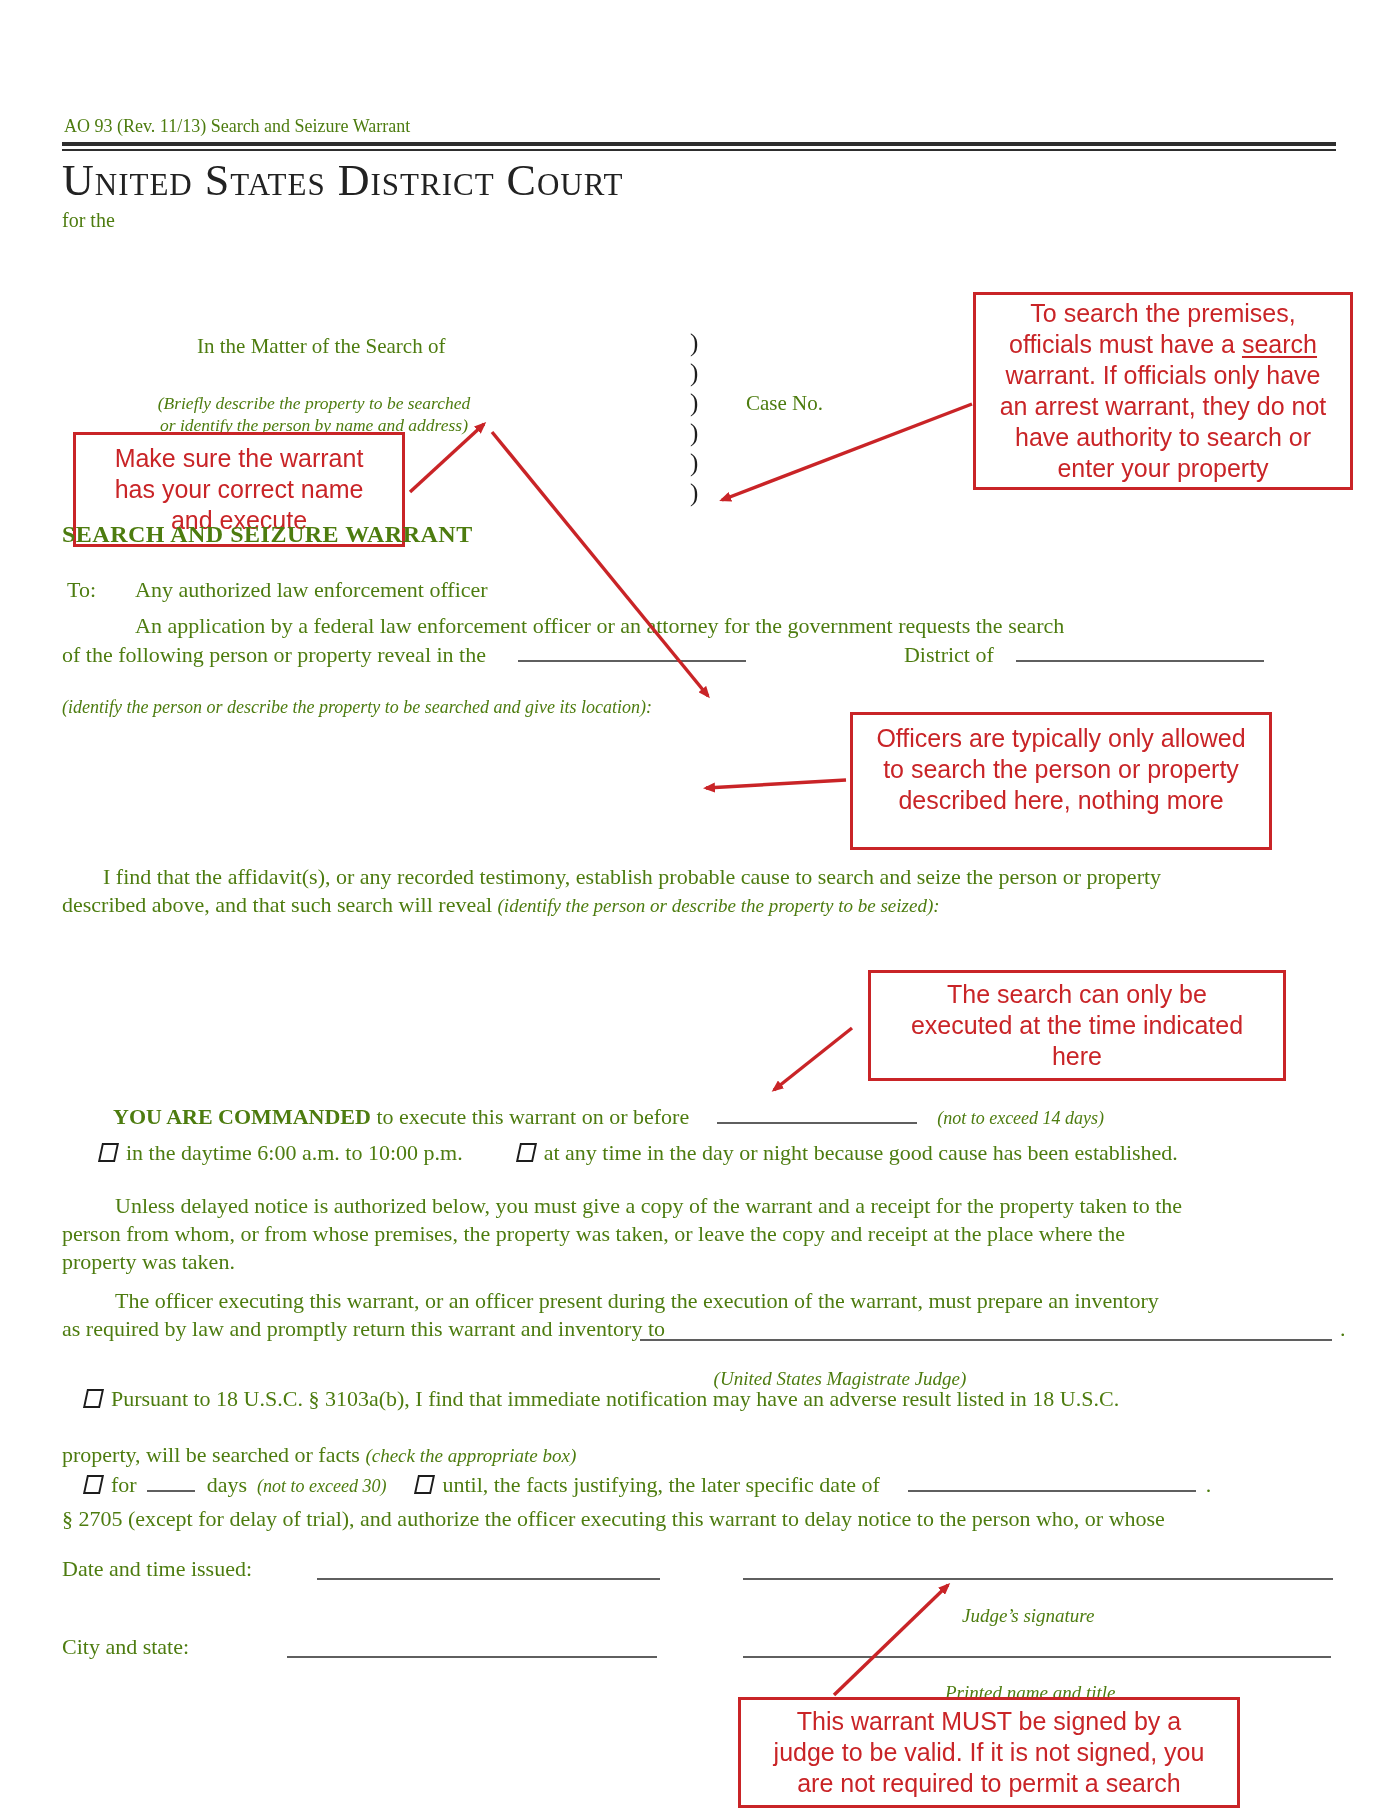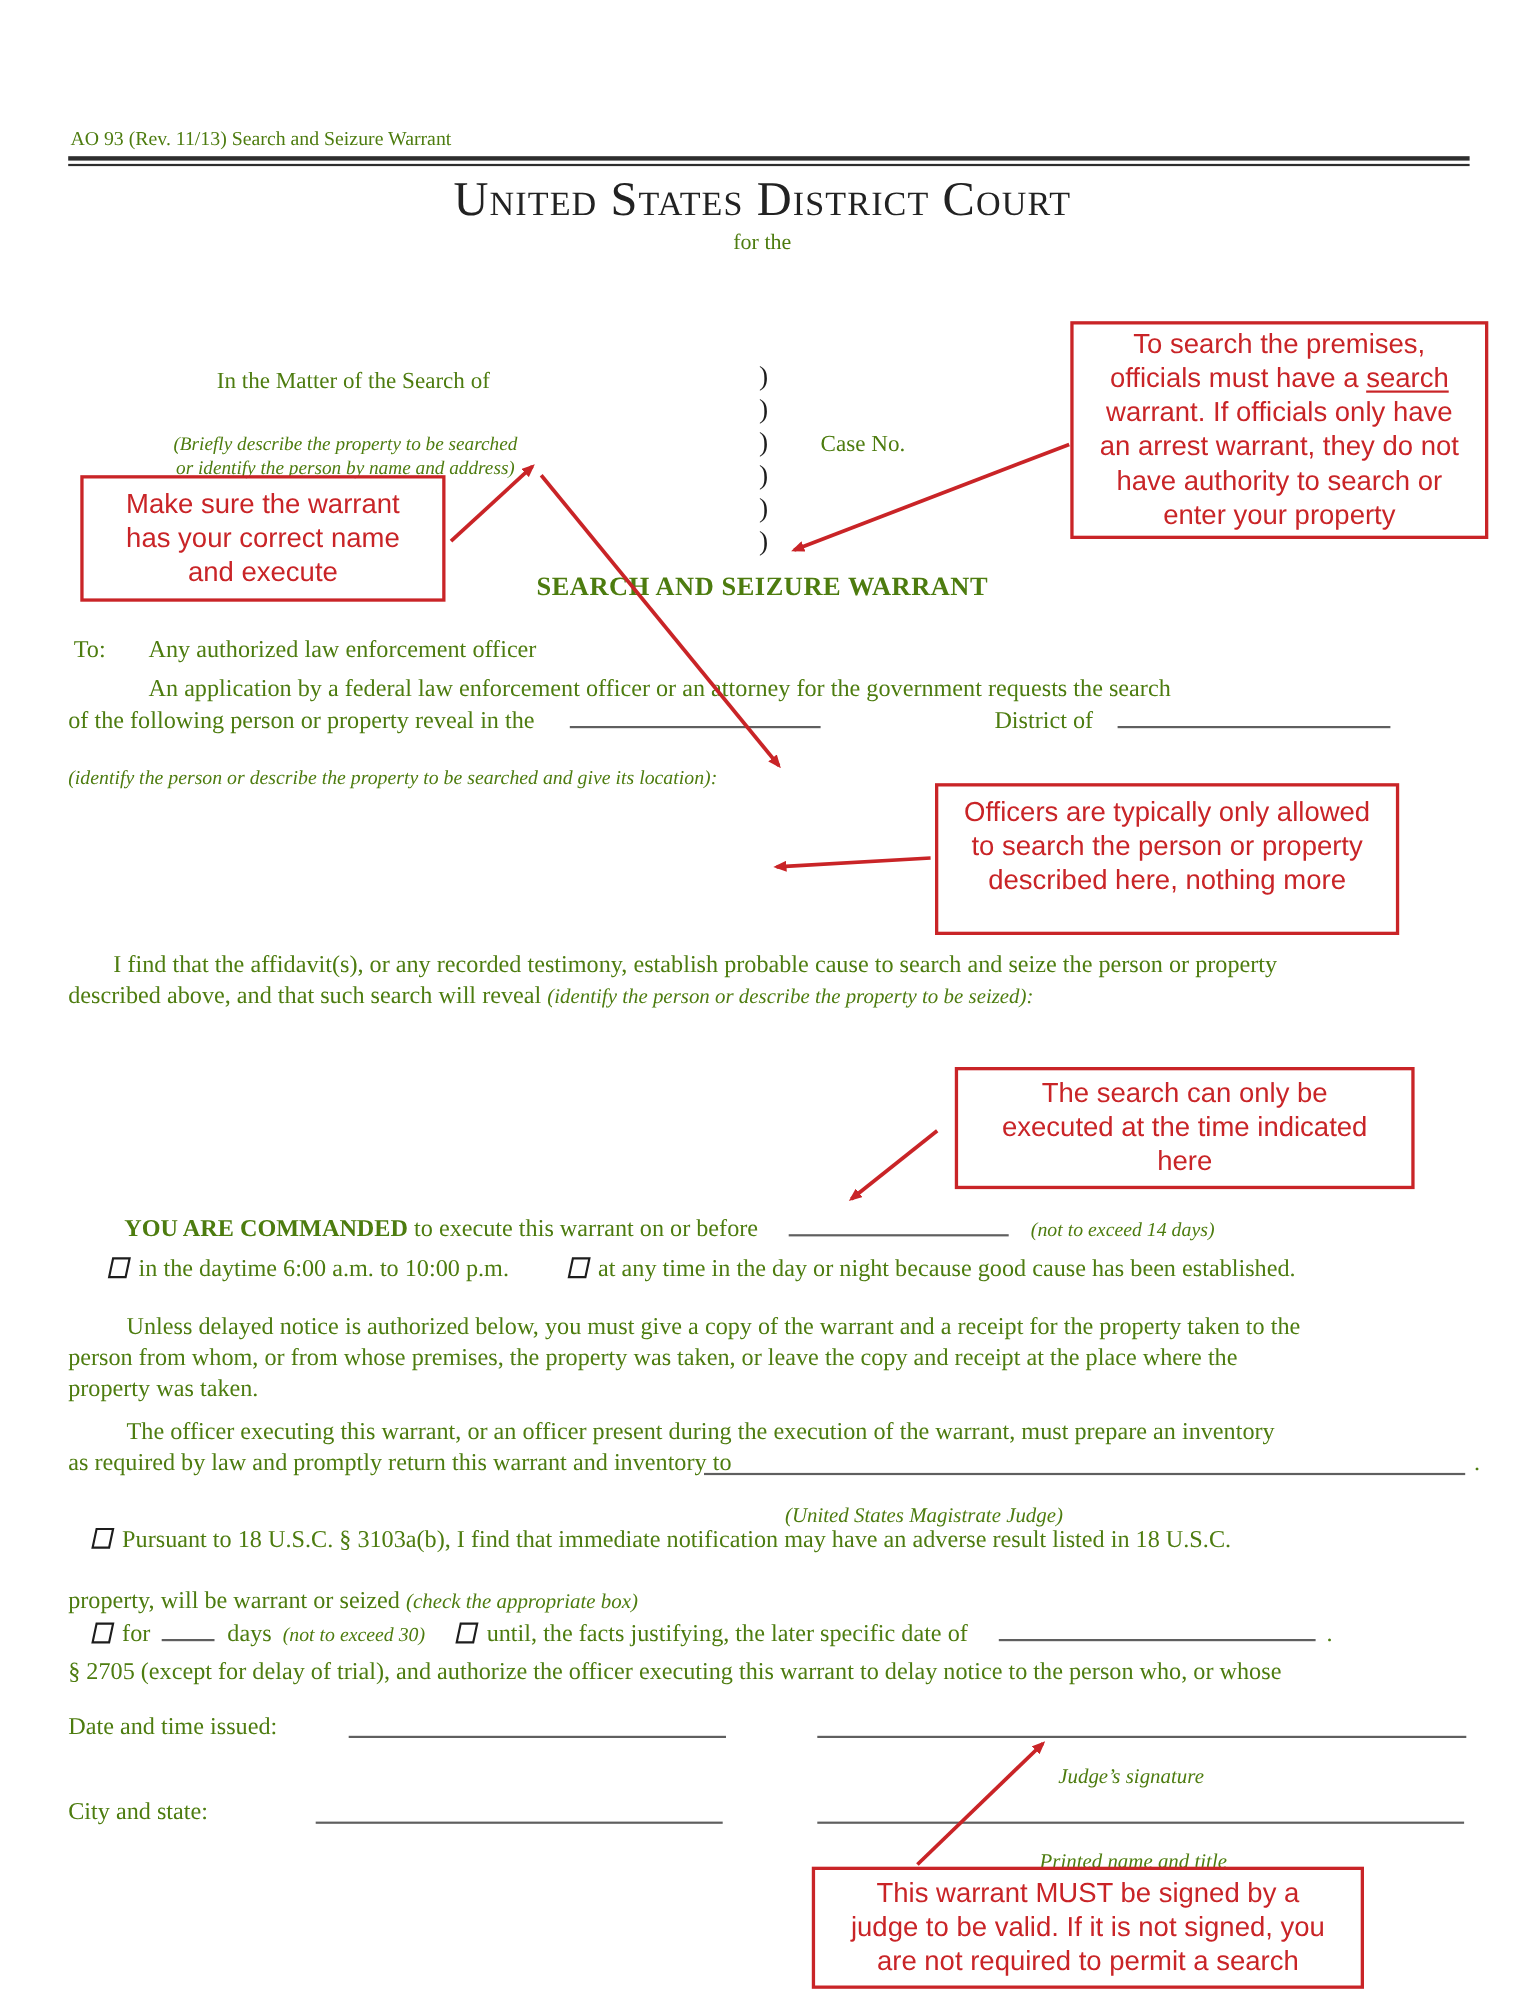--- a/index.html
+++ b/index.html
@@ -4,21 +4,21 @@
 <style>
   html,body{margin:0;padding:0;background:#ffffff;}
   .page{position:relative;width:1400px;height:1812px;background:#ffffff;overflow:hidden;
         font-family:"Liberation Serif",serif;color:#1d1d1d;}
   .abs{position:absolute;white-space:nowrap;}
   .serif{font-family:Liberation Serif, serif;font-size:22px;color:#4d7c0f;}
   .sm{font-size:18px;}
   .it{font-style:italic;margin-top:20px;}
   .b{font-weight:bold;}
   .center{text-align:center;}
-  .headwrap{left:62px;width:1262px;text-align:center;}
+  .headwrap{left:62px;width:1262px;text-align:left;}
   .court{font-variant:small-caps;font-size:44px;letter-spacing:1px;color:#222;}
   .rule{position:absolute;height:3px;border-top:4px solid #2e2e2e;border-bottom:2px solid #2e2e2e;}
   .uline{position:absolute;border-top:2px solid #5f5f5f;height:0;}
   .blank{display:inline-block;border-bottom:2px solid #5f5f5f;height:16px;}
   .cb{display:inline-block;width:13px;height:15px;border:2px solid #1d1d1d;
       transform:skewX(-12deg);margin-right:9px;vertical-align:-2px;background:#fff;}
   .redbox{position:absolute;border:3px solid #c92427;color:#c92427;
           font-family:"Liberation Sans",sans-serif;font-size:25px;line-height:31px;
           text-align:center;box-sizing:border-box;background:transparent;}
   .redbox .u{text-decoration:underline;text-underline-offset:3px;}
@@ -114,21 +114,21 @@
   <div class="abs serif" style="left:62px;top:1316px;">as required by law and promptly return this warrant and inventory to</div>
   <div class="uline" style="left:640px;top:1339px;width:692px;"></div>
   <div class="abs serif" style="left:1340px;top:1316px;">.</div>
   <div class="abs serif it center" style="left:695px;top:1348px;width:290px;font-size:19px;">(United States Magistrate Judge)</div>
 
   <div class="abs serif" style="left:85px;top:1386px;">
     <span class="cb"></span><span>Pursuant to 18 U.S.C. § 3103a(b), I find that immediate notification may have an adverse result listed in 18 U.S.C.</span>
   </div>
   <div class="abs serif" style="left:62px;top:1490px;margin-top:16px;">§ 2705 (except for delay of trial), and authorize the officer executing this warrant to delay notice to the person who, or whose</div>
   <div class="abs serif" style="left:62px;top:1442px;">
-    <span>property, will be warrant or seized </span><span class="it" style="font-size:19px;">(check the appropriate box)</span>
+    <span>property, will be searched or facts </span><span class="it" style="font-size:19px;">(check the appropriate box)</span>
   </div>
   <div class="abs serif" style="left:85px;top:1472px;">
     <span class="cb"></span><span>for</span><span class="blank" style="width:48px;margin-left:10px;"></span><span style="margin-left:12px;">days</span><span class="it" style="font-size:18px;margin-left:10px;">(not to exceed 30)</span><span class="cb" style="margin-left:30px;"></span><span>until, the facts justifying, the later specific date of</span><span class="blank" style="width:288px;margin-left:28px;"></span><span style="margin-left:10px;">.</span>
   </div>
 
   <div class="abs serif" style="left:62px;top:1556px;">Date and time issued:</div>
   <div class="uline" style="left:317px;top:1578px;width:343px;"></div>
   <div class="uline" style="left:743px;top:1578px;width:590px;"></div>
   <div class="abs serif it" style="left:962px;top:1585px;font-size:19px;">Judge’s signature</div>
 

